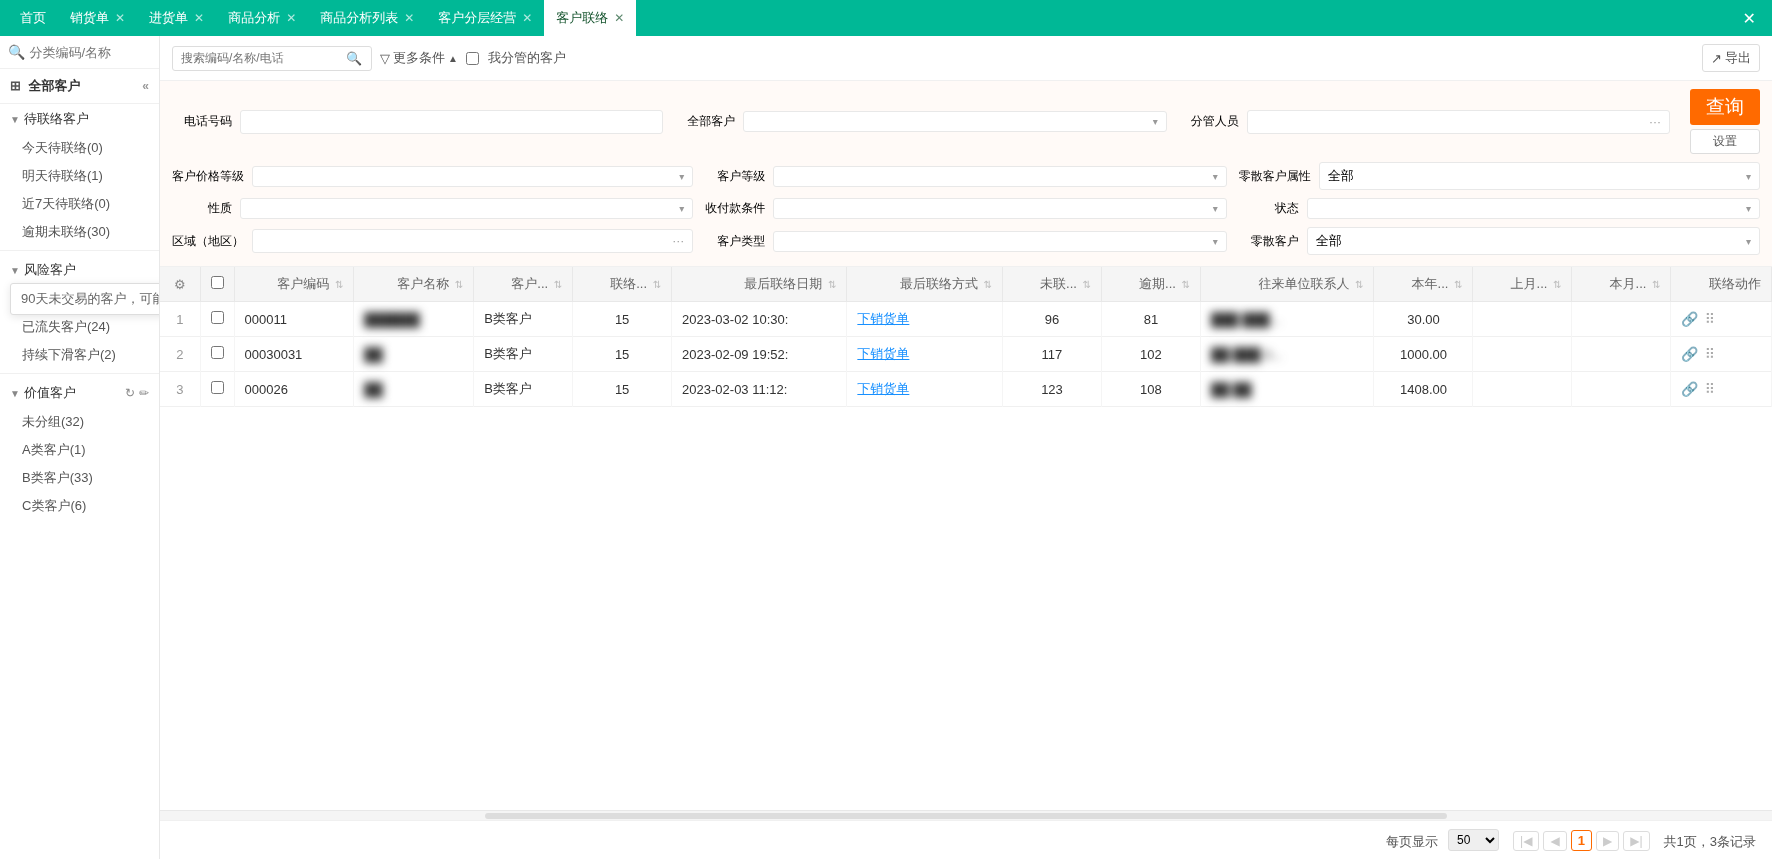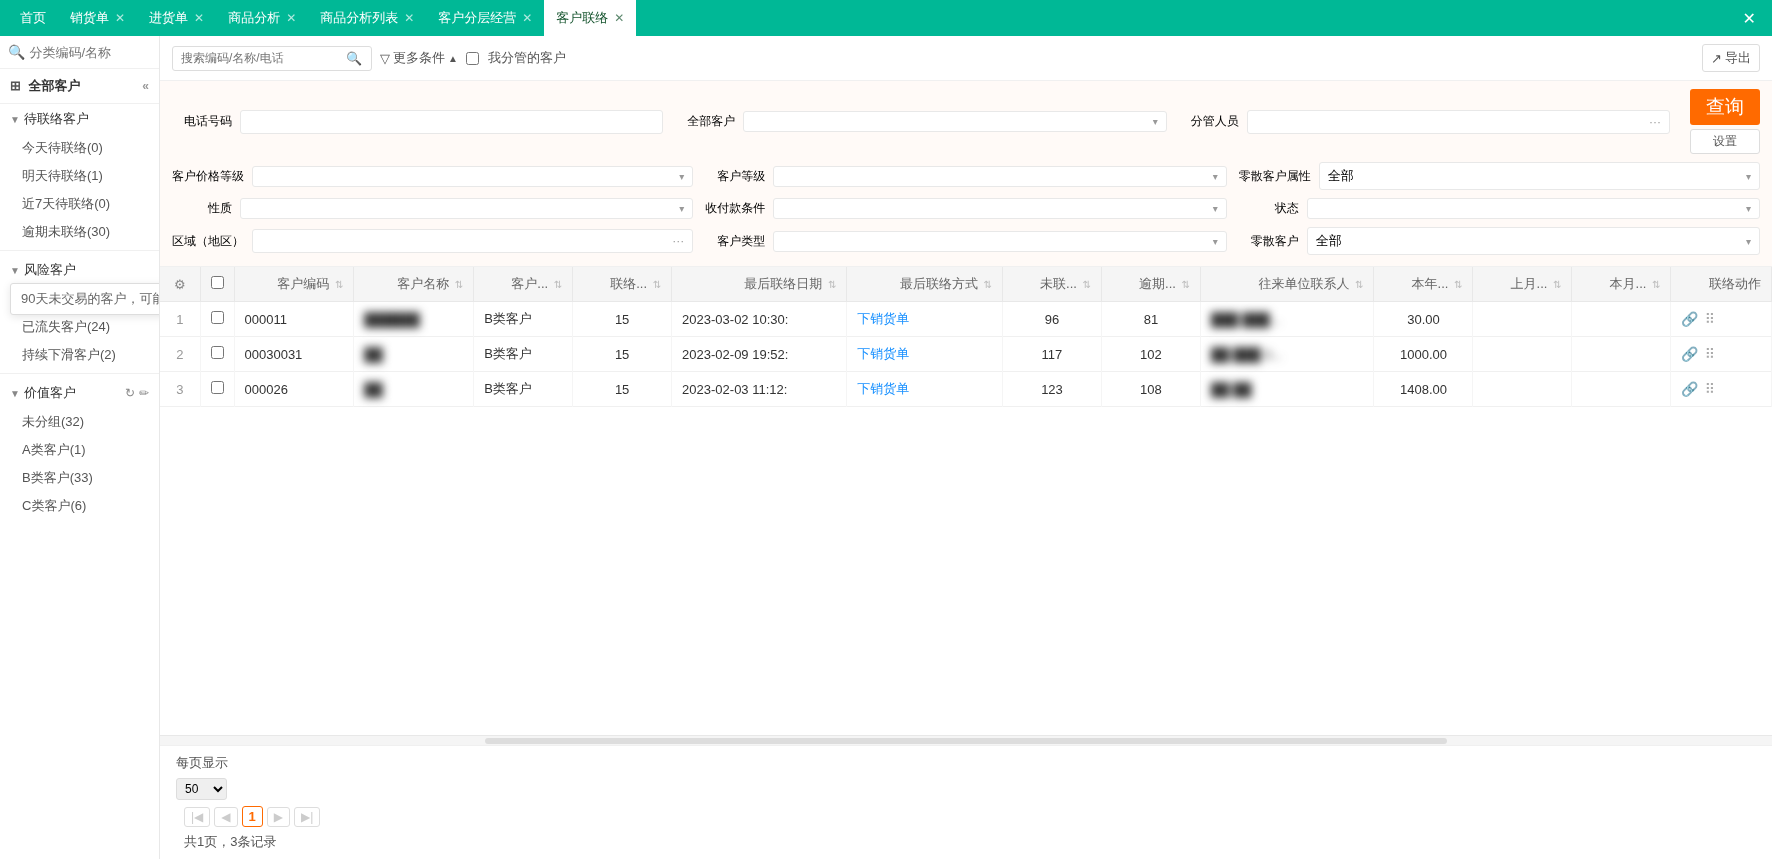--- a/index.html
+++ b/index.html
@@ -350,44 +350,43 @@
       border-bottom: 1px solid #f0f0f0;
     }
     tbody td {
       padding: 8px 10px;
       color: #333;
       border-right: 1px solid #f5f5f5;
       white-space: nowrap;
     }
     tbody td:first-child { text-align: center; color: #999; width: 40px; }
     .td-center { text-align: center; }
-    .link-text { color: #1890ff; cursor: pointer; }
+    .link-text { color: #1890ff; cursor: pointer; text-decoration: underline; }
     .blurred {
       filter: blur(4px);
       user-select: none;
     }
     .gear-col { width: 30px; text-align: center; color: #888; cursor: pointer; }
     .check-col { width: 30px; text-align: center; }
 
     
     .action-icons { display: flex; gap: 6px; align-items: center; }
     .action-icon { color: #aaa; cursor: pointer; font-size: 14px; }
 
     
     .pagination {
       display: flex;
-      align-items: flex-start;
+      align-items: flex-end;
       justify-content: flex-end;
       padding: 8px 16px;
       border-top: 1px solid #f0f0f0;
       background: #fff;
       gap: 6px;
       font-size: 12px;
       color: #555;
-      flex-direction: column;
     }
     .page-size-label { margin-right: 4px; }
     .page-size-select {
       border: 1px solid #ddd;
       border-radius: 3px;
       padding: 2px 4px;
       font-size: 12px;
       outline: none;
     }
     .page-nav { display: flex; align-items: center; gap: 4px; margin-left: 8px; }

